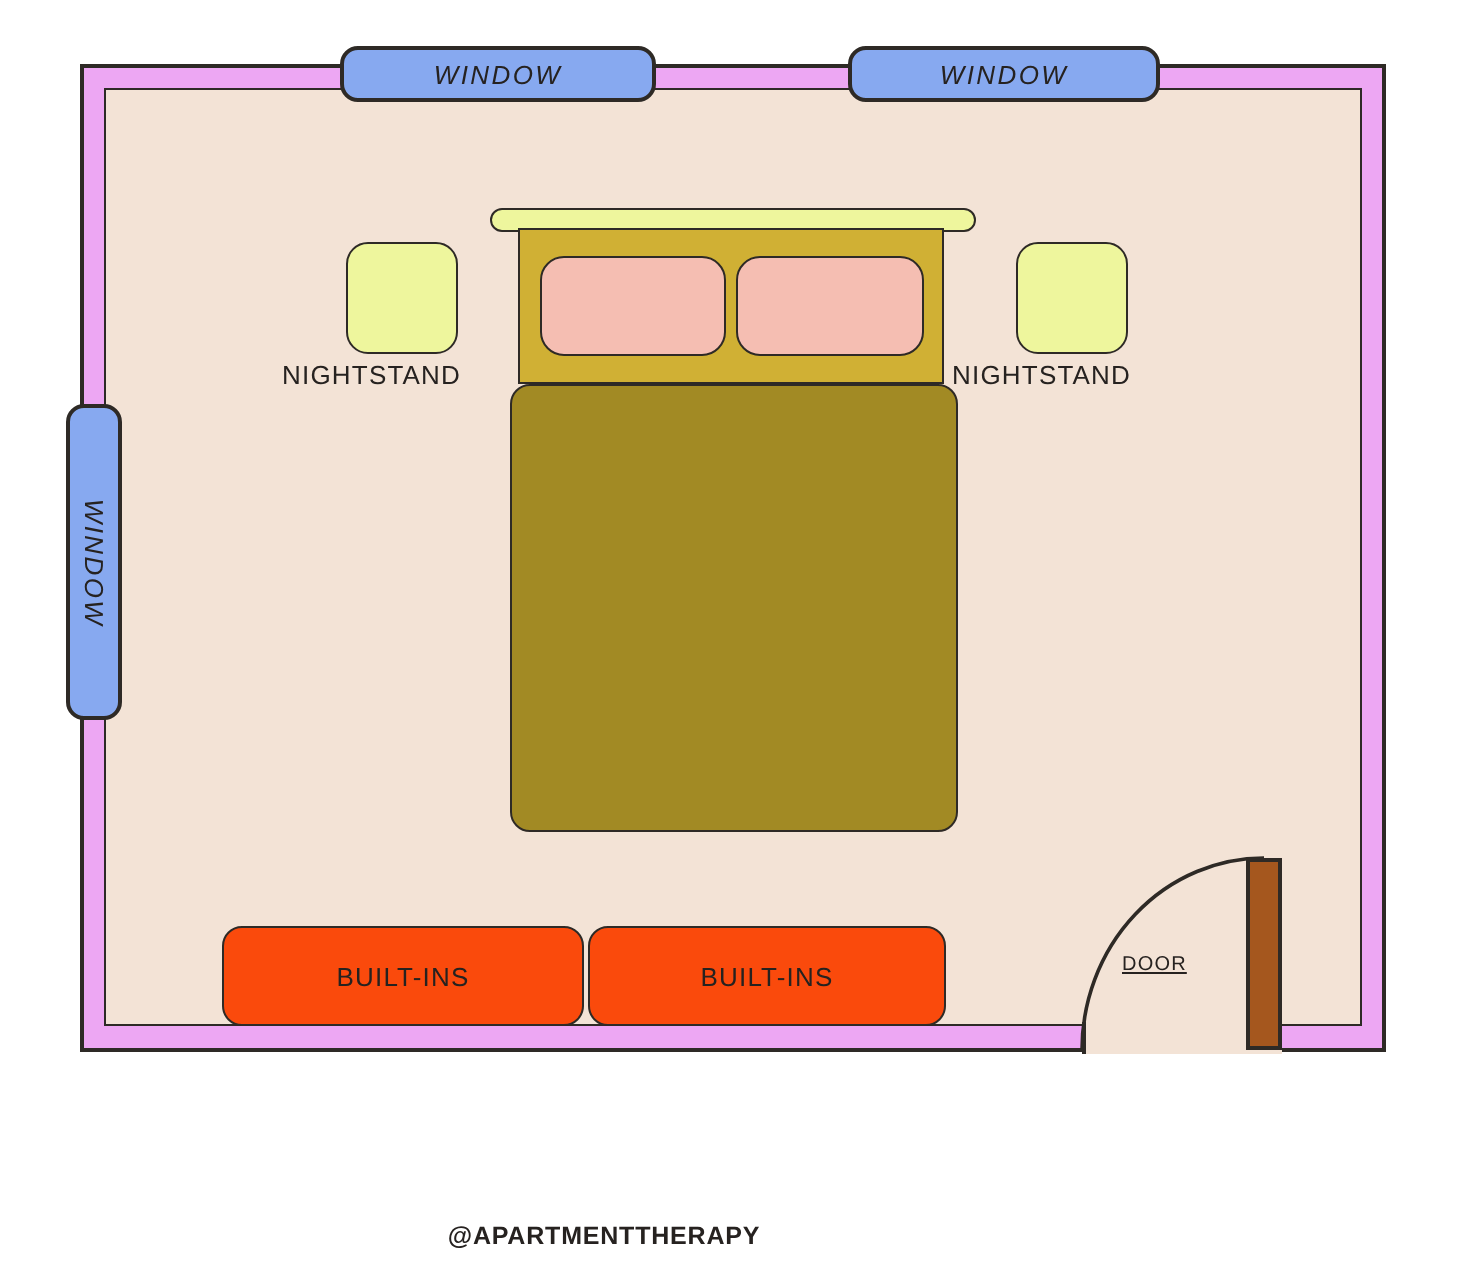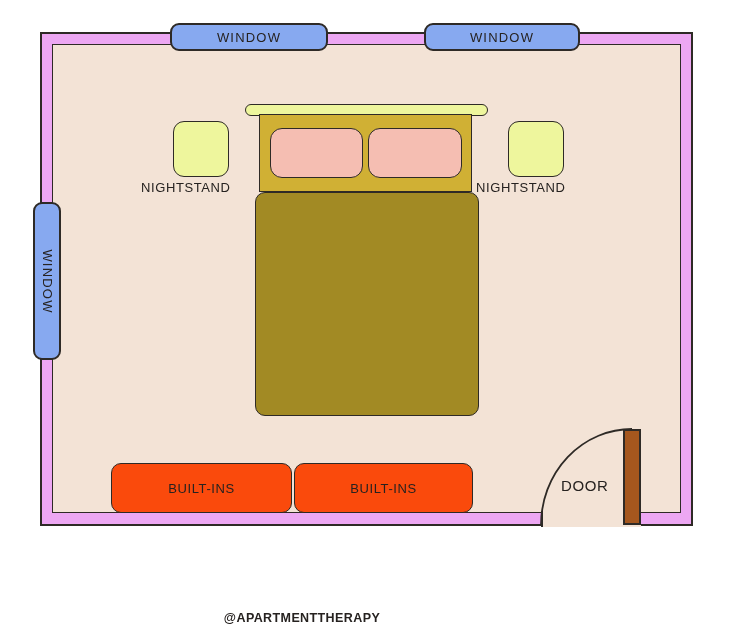--- a/index.html
+++ b/index.html
@@ -24,21 +24,21 @@
     background: var(--floor, #f3e3d6);
     border: 1.5px solid var(--line, #2e2a26);
   }
 
   
   .window {
     position: absolute;
     background: var(--window, #87a9f0);
     border: 2px solid var(--line, #2e2a26);
     border-radius: 9px;
-    display: flex; align-items: center; justify-content: center;
+    display: flex; align-items: center; justify-content: center; font-style: italic;
   }
   .window span {
     font-size: 13px; letter-spacing: 1.2px; color: var(--text, #262220);
     white-space: nowrap;
   }
   .window.top-a { left: 170px; top: 23px; width: 158px; height: 28px; }
   .window.top-b { left: 424px; top: 23px; width: 156px; height: 28px; }
   .window.left  { left: 33px; top: 202px; width: 28px; height: 158px; }
   .window.left span { transform: rotate(90deg); }
 
@@ -101,21 +101,21 @@
 
   
   .label {
     position: absolute; text-align: left;
     font-size: 13px; letter-spacing: 0.6px; color: var(--text, #262220);
     white-space: nowrap;
   }
   .label.ns-label-left  { left: 141px; top: 180px; width: 120px; }
   .label.ns-label-right { left: 476px; top: 180px; width: 120px; }
   .label.bed-label  { left: 307px; top: 305px; width: 120px; font-size: 14px; }
-  .label.door-label { left: 561px; top: 477px; width: 60px; font-size: 15px; }
+  .label.door-label { left: 561px; top: 477px; width: 60px; font-size: 10px; text-decoration: underline; }
 
   .watermark {
     position: absolute; left: 0; top: 611px; width: 604px;
     text-align: center; font-size: 12.5px; font-weight: bold;
     letter-spacing: 0.4px; color: var(--text, #262220);
   }
 </style>
 </head>
 <body>
 

